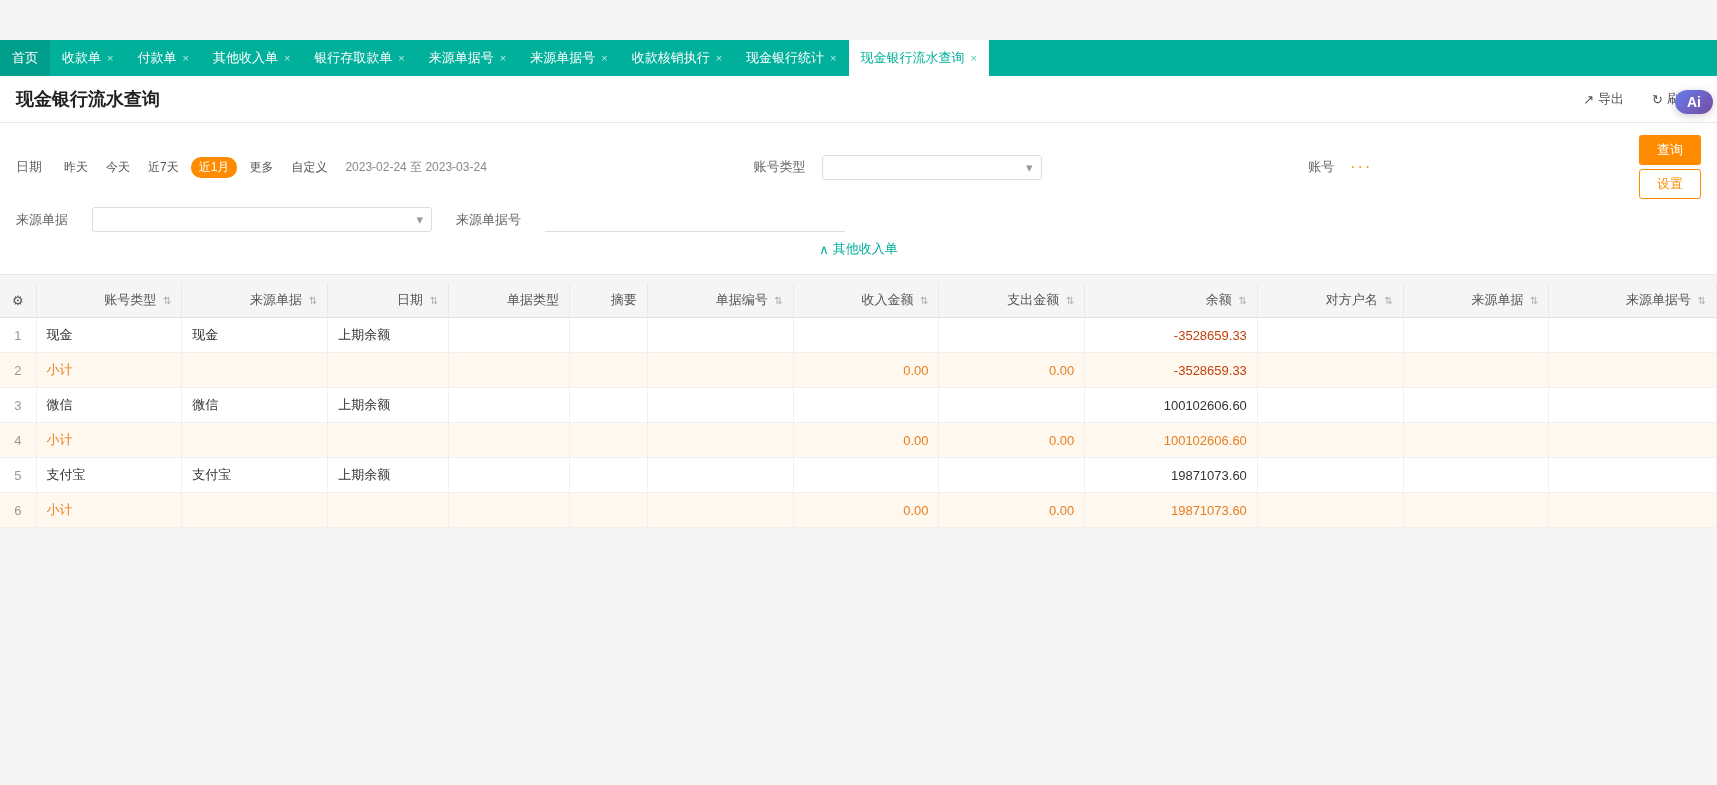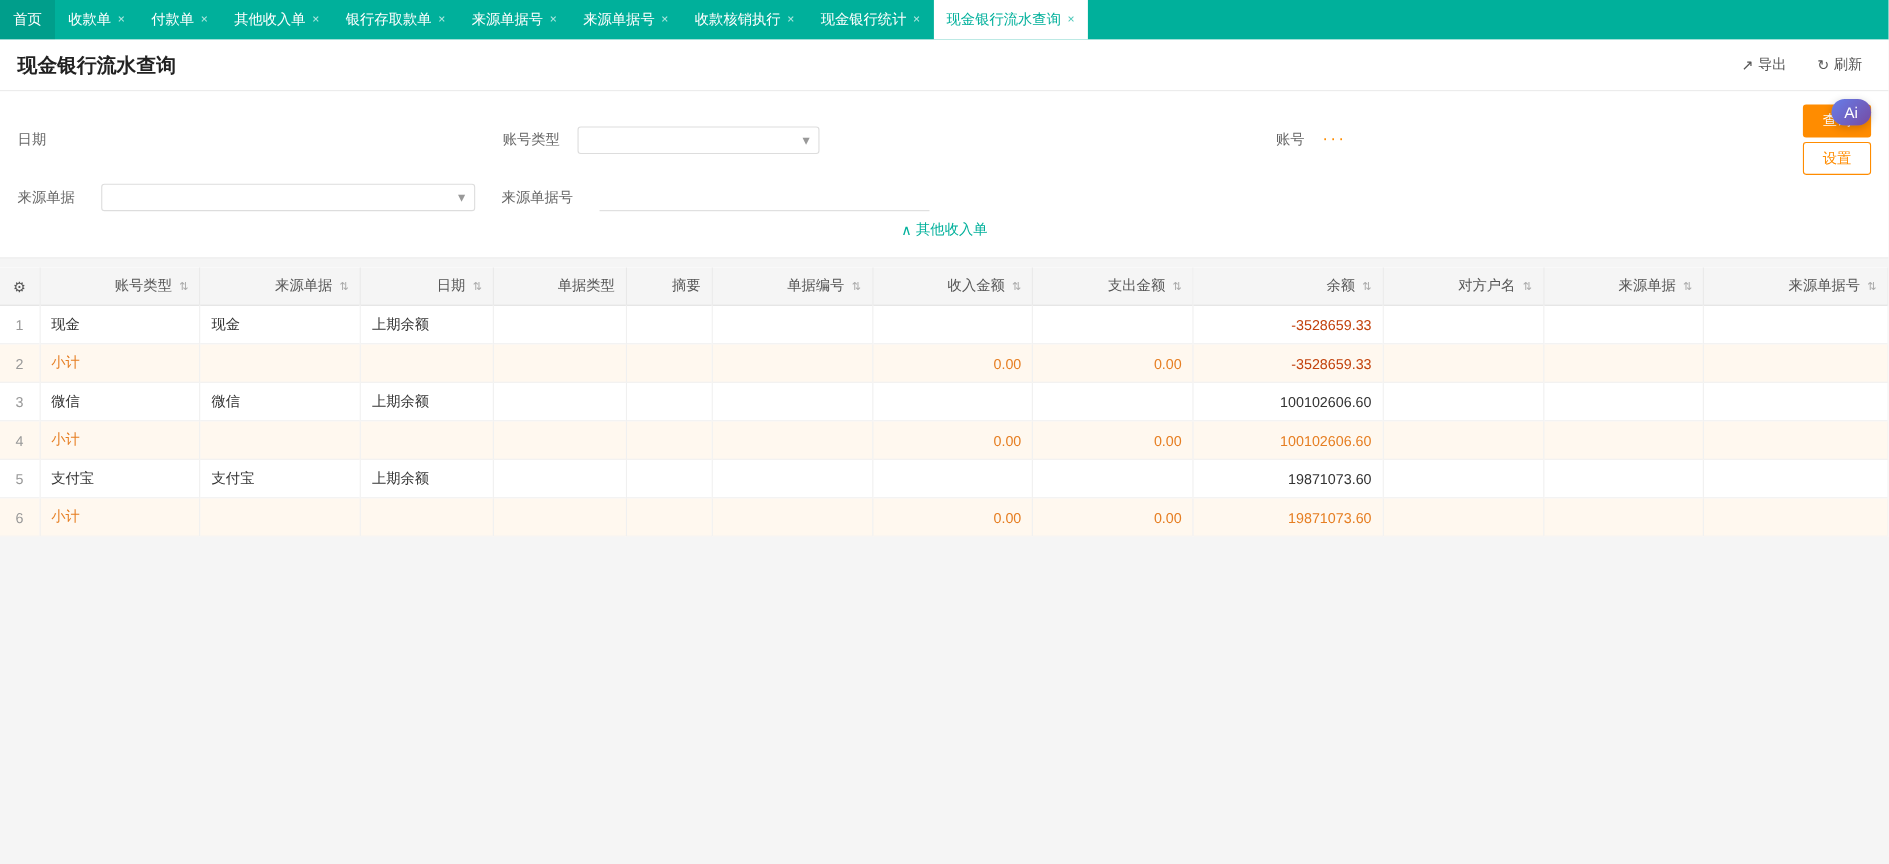--- a/index.html
+++ b/index.html
@@ -5,20 +5,21 @@
     * { margin: 0; padding: 0; box-sizing: border-box; }
     body { font-family: 'Microsoft YaHei', Arial, sans-serif; font-size: 13px; background: #f5f5f5; color: #333; }
 
     
     .top-nav {
       background: #00b09b;
       display: flex;
       align-items: stretch;
       height: 36px;
       overflow: hidden;
+      margin-top: 40px;
     }
     .nav-tab {
       display: flex;
       align-items: center;
       padding: 0 12px;
       color: #fff;
       font-size: 13px;
       cursor: pointer;
       white-space: nowrap;
       position: relative;
@@ -217,28 +218,28 @@
     .amount-cell { text-align: right; }
     .negative { color: #c2410c; }
     .settings-col {
       width: 36px;
       text-align: center;
     }
 
     
     .ai-badge {
       position: fixed;
-      right: 16px;
+      right: 4px;
       top: 90px;
       background: linear-gradient(135deg, #667eea 0%, #764ba2 100%);
       color: #fff;
       border-radius: 20px;
       padding: 4px 12px;
       font-size: 14px;
-      font-weight: normal;
+      font-weight: bold;
       cursor: pointer;
       box-shadow: 0 2px 8px rgba(0,0,0,0.2);
     }
   </style>
 </head>
 <body>
 
 <nav class="top-nav">
   <div class="nav-tab home">
     <span>首页</span>
@@ -292,20 +293,29 @@
       <span>↻</span>
       <span>刷新</span>
     </div>
   </div>
 </div>
 
 <div class="filter-area">
 
   <div class="filter-row">
     <span class="filter-label">日期</span>
+    <div class="date-shortcuts">
+      <span class="date-btn">昨天</span>
+      <span class="date-btn">今天</span>
+      <span class="date-btn">近7天</span>
+      <span class="date-btn active">近1月</span>
+      <span class="date-btn">更多</span>
+      <span class="date-btn">自定义</span>
+      <span class="date-range">2023-02-24 至 2023-03-24</span>
+    </div>
 
     <div style="flex:1"></div>
 
     <span class="filter-label">账号类型</span>
     <div class="select-box" style="min-width:220px;">
       <span></span>
       <span>▾</span>
     </div>
 
     <div style="flex:1"></div>

